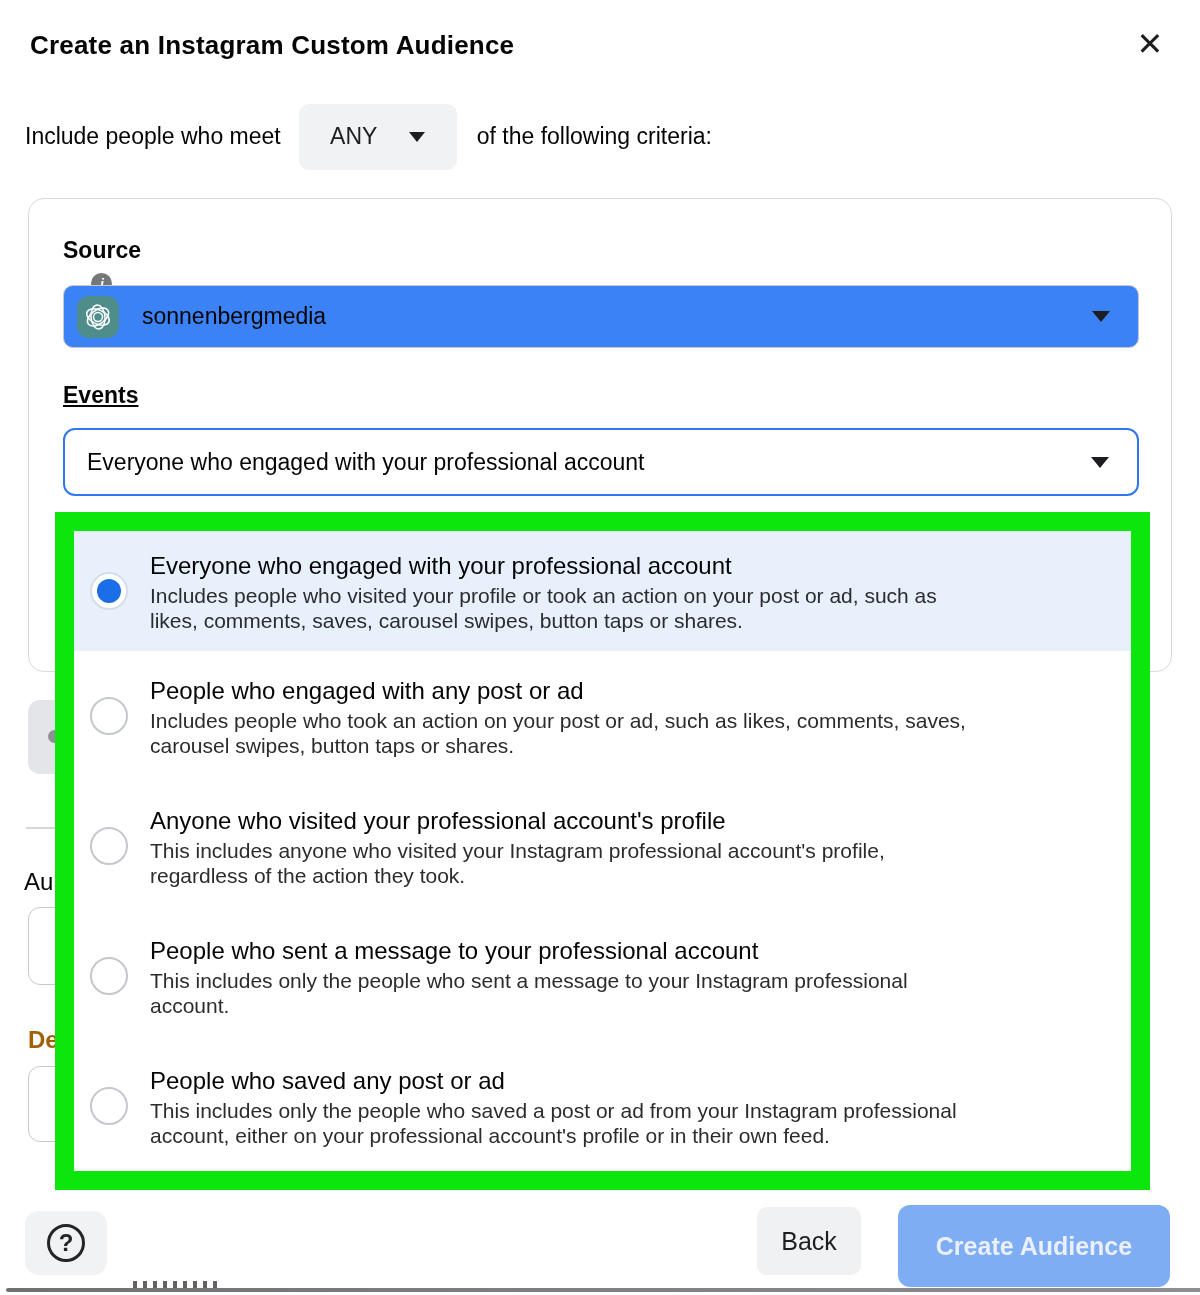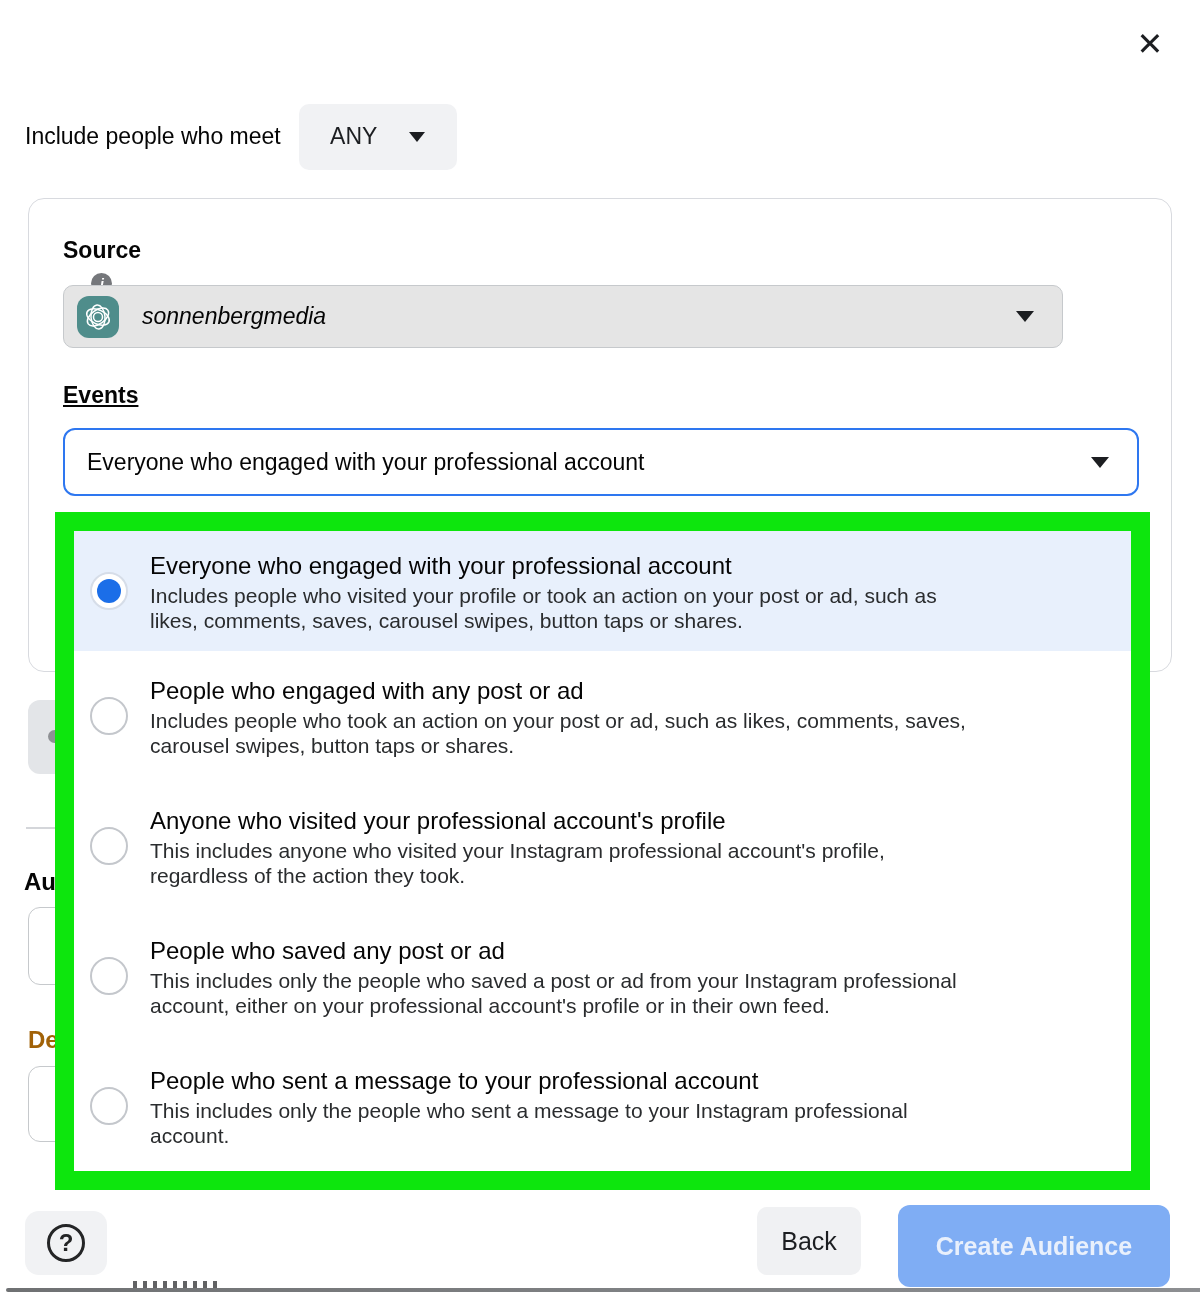--- a/index.html
+++ b/index.html
@@ -15,32 +15,32 @@
   .criteria-line { position:absolute; left:25px; top:103px; width:1100px; height:66px; display:flex; align-items:center; font-size:23px; }
   .any-btn { margin:1px 20px 0 18px; width:158px; height:66px; background:#f1f2f4; border-radius:10px; display:flex; align-items:center; justify-content:center; gap:32px; font-size:23px; color:#1c1e21; cursor:pointer; }
   .caret { width:0; height:0; border-left:9px solid transparent; border-right:9px solid transparent; border-top:11px solid #1c1e21; }
   .any-btn .caret { border-left-width:8px; border-right-width:8px; border-top-width:10px; }
 
   
   .criteria-box { position:absolute; left:28px; top:198px; width:1144px; height:474px; border:1.5px solid #d8dadf; border-radius:16px; background:#fff; z-index:1; }
   .field-label { font-size:23px; font-weight:bold; color:#050505; display:flex; align-items:center; gap:9px; }
   .src-label { position:absolute; left:34px; top:38px;flex-direction:column; }
   .info-icon { width:21px; height:21px; border-radius:50%; background:#75777b; color:#fff; font-size:14px; font-weight:bold; display:inline-flex; align-items:center; justify-content:center; font-style:italic; }
-  .src-select { position:absolute; left:34px; top:86px; width:1000px; height:63px; border:1.5px solid #c6c9cc; border-radius:10px; display:flex; align-items:center; padding:0 28px 0 13px; cursor:pointer; background:#e5e5e5;font-style:italic; }
+  .src-select { position:absolute; left:34px; top:86px; width:1076px; height:63px; border:1.5px solid #c6c9cc; border-radius:10px; display:flex; align-items:center; padding:0 28px 0 13px; cursor:pointer; background:#3b82f6; }
   .src-name { margin-left:23px; font-size:23px; flex:1; }
   .evt-label { position:absolute; left:34px; top:183px;text-decoration:underline; }
   .evt-select { position:absolute; left:34px; top:229px; width:1076px; height:68px; border:2.5px solid #2e77f0; border-radius:12px; display:flex; align-items:center; padding:0 28px 0 22px; cursor:pointer; background:#fff; }
   .evt-value { font-size:23px; flex:1; }
 
   
   .bg-partial { position:absolute; z-index:1; }
   .partial-btn { left:28px; top:700px; width:46px; height:74px; border-radius:12px; background:#e3e5e8; }
   .partial-btn .glyph { position:absolute; left:20px; top:30px; width:13px; height:13px; border-radius:50%; background:#8e9094; }
   .partial-divider { left:26px; top:827px; width:120px; height:1.5px; background:#d4d6da; }
-  .partial-label-au { left:24px; top:868px; font-size:24px; font-weight:bold; color:#050505; }
+  .partial-label-au { left:24px; top:868px; font-size:24px; font-weight:normal; color:#050505; }
   .partial-input-1 { left:28px; top:907px; width:90px; height:78px; border:1.5px solid #c6c9cc; border-radius:12px; background:#fff; }
   .partial-label-de { left:28px; top:1026px; font-size:24px; font-weight:bold; color:#a16207; }
   .partial-input-2 { left:28px; top:1066px; width:90px; height:76px; border:1.5px solid #c6c9cc; border-radius:12px; background:#fff; }
 
   
   .annotation-box { position:absolute; left:55px; top:512px; width:1095px; height:678px; border:19px solid #0de60d; background:#ffffff; z-index:5; display:flex; flex-direction:column; }
   .opt-row { display:flex; align-items:center; gap:22px; padding:0 20px 0 16px; min-height:130px; background:#fff; cursor:pointer; }
   .opt-row.selected { background:#e8f0fc; min-height:120px; }
   .radio { flex:0 0 38px; width:38px; height:38px; border-radius:50%; border:2px solid #c4c7cc; background:#fff; display:flex; align-items:center; justify-content:center; }
   .opt-row.selected .radio { border-color:#d6dde8; }
@@ -59,28 +59,30 @@
   
   .bottom-smudge { position:absolute; left:133px; top:1281px; width:90px; height:7px; z-index:2;
     background:repeating-linear-gradient(90deg,#3a3b3d 0 4px, transparent 4px 10px); opacity:.8; }
   .bottom-edge { position:absolute; left:6px; top:1288px; width:1194px; height:4px; border-radius:3px 0 0 3px; background:linear-gradient(90deg,#6f7173,#8d8f92); z-index:2; }
 </style>
 </head>
 <body>
 
 <div class="stage">
 
+  <h1 class="dlg-title">Create an Instagram Custom Audience</h1>
   <div class="close-btn">✕</div>
 
   <div class="criteria-line">
     <span>Include people who meet</span>
     <div class="any-btn">
       <span>ANY</span>
       <span class="caret"></span>
     </div>
+    <span>of the following criteria:</span>
   </div>
 
   <div class="criteria-box">
     <div class="field-label src-label">
       <span>Source</span>
       <span class="info-icon">i</span>
     </div>
     <div class="src-select">
       <svg width="42" height="42" viewBox="0 0 42 42">
         <rect x="0" y="0" width="42" height="42" rx="12" fill="#4f8d8b"></rect>
@@ -140,32 +142,32 @@
       <span class="opt-text">
         <span class="opt-title" style="display:block">Anyone who visited your professional account's profile</span>
         <span class="opt-desc" style="display:block">This includes anyone who visited your Instagram professional account's profile,
 regardless of the action they took.</span>
       </span>
     </div>
 
     <div class="opt-row">
       <span class="radio"></span>
       <span class="opt-text">
-        <span class="opt-title" style="display:block">People who saved any post or ad</span>
-        <span class="opt-desc" style="display:block">This includes only the people who saved a post or ad from your Instagram professional
-account, either on your professional account's profile or in their own feed.</span>
+        <span class="opt-title" style="display:block">People who sent a message to your professional account</span>
+        <span class="opt-desc" style="display:block">This includes only the people who sent a message to your Instagram professional
+account.</span>
       </span>
     </div>
 
     <div class="opt-row">
       <span class="radio"></span>
       <span class="opt-text">
-        <span class="opt-title" style="display:block">People who sent a message to your professional account</span>
-        <span class="opt-desc" style="display:block">This includes only the people who sent a message to your Instagram professional
-account.</span>
+        <span class="opt-title" style="display:block">People who saved any post or ad</span>
+        <span class="opt-desc" style="display:block">This includes only the people who saved a post or ad from your Instagram professional
+account, either on your professional account's profile or in their own feed.</span>
       </span>
     </div>
 
   </div>
 
   <div class="help-btn">
     <span class="help-glyph">?</span>
   </div>
   <div class="back-btn">Back</div>
   <div class="create-btn">Create Audience</div>

